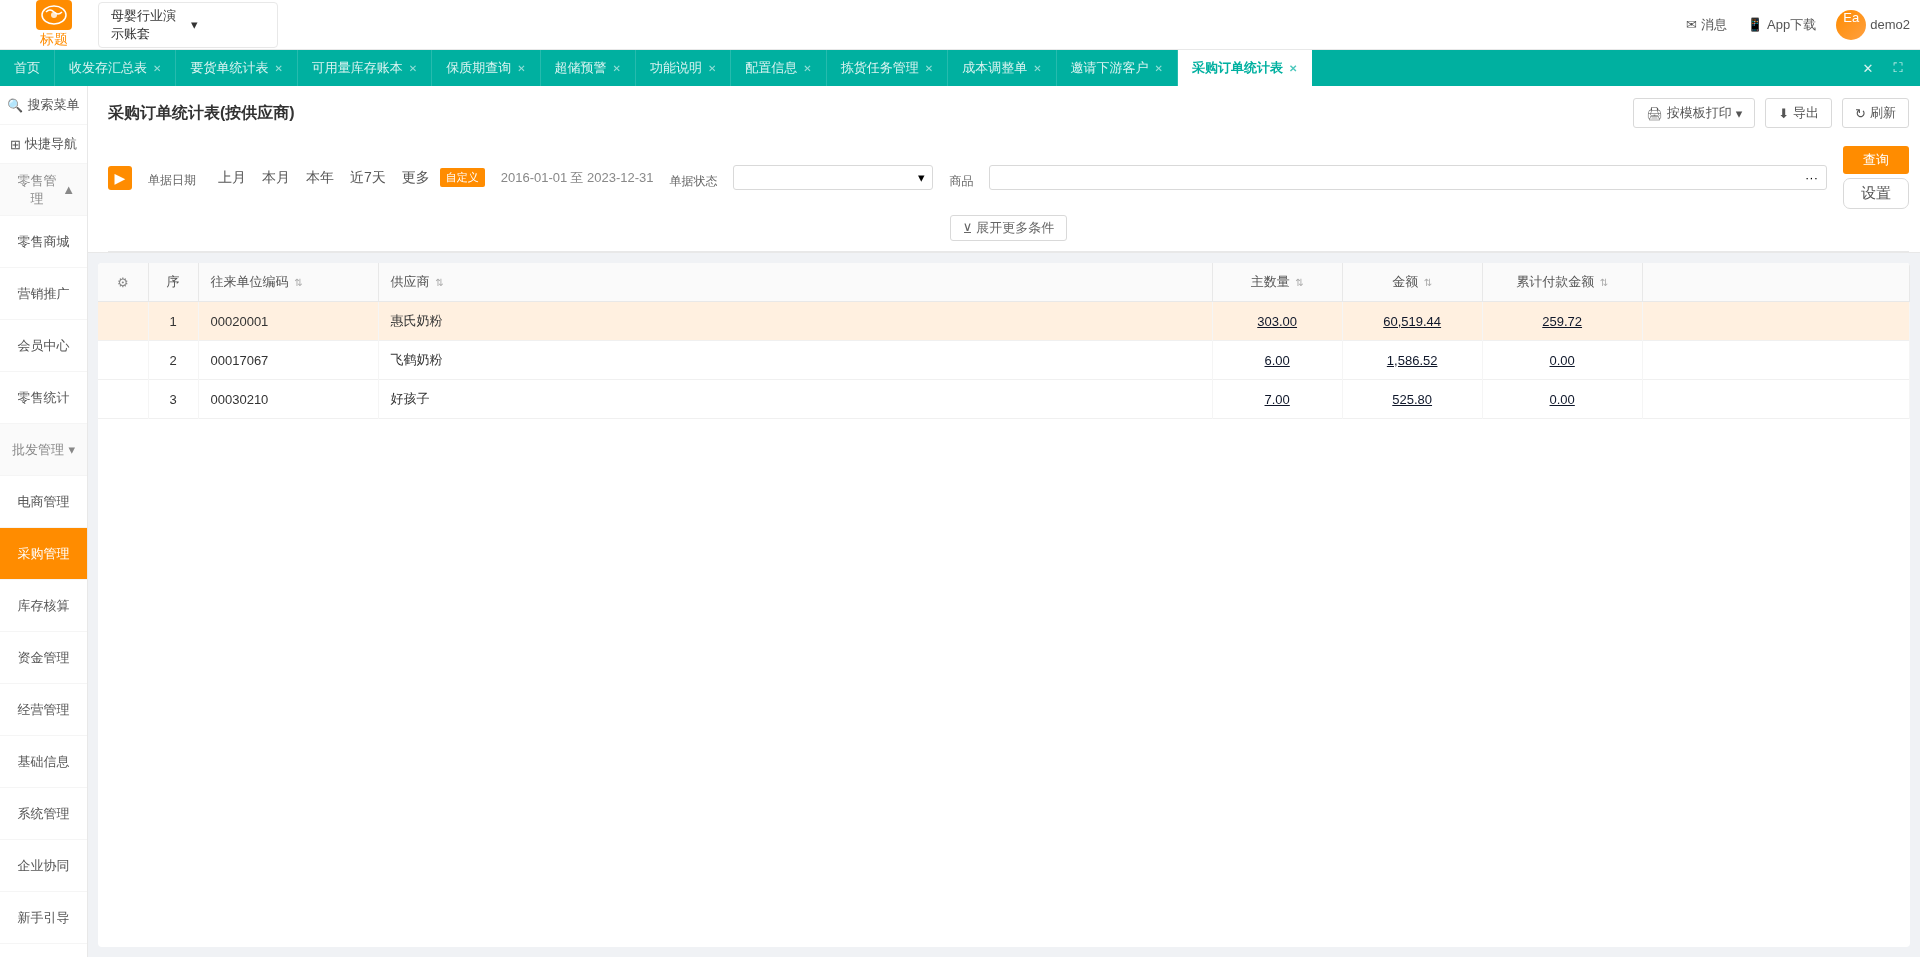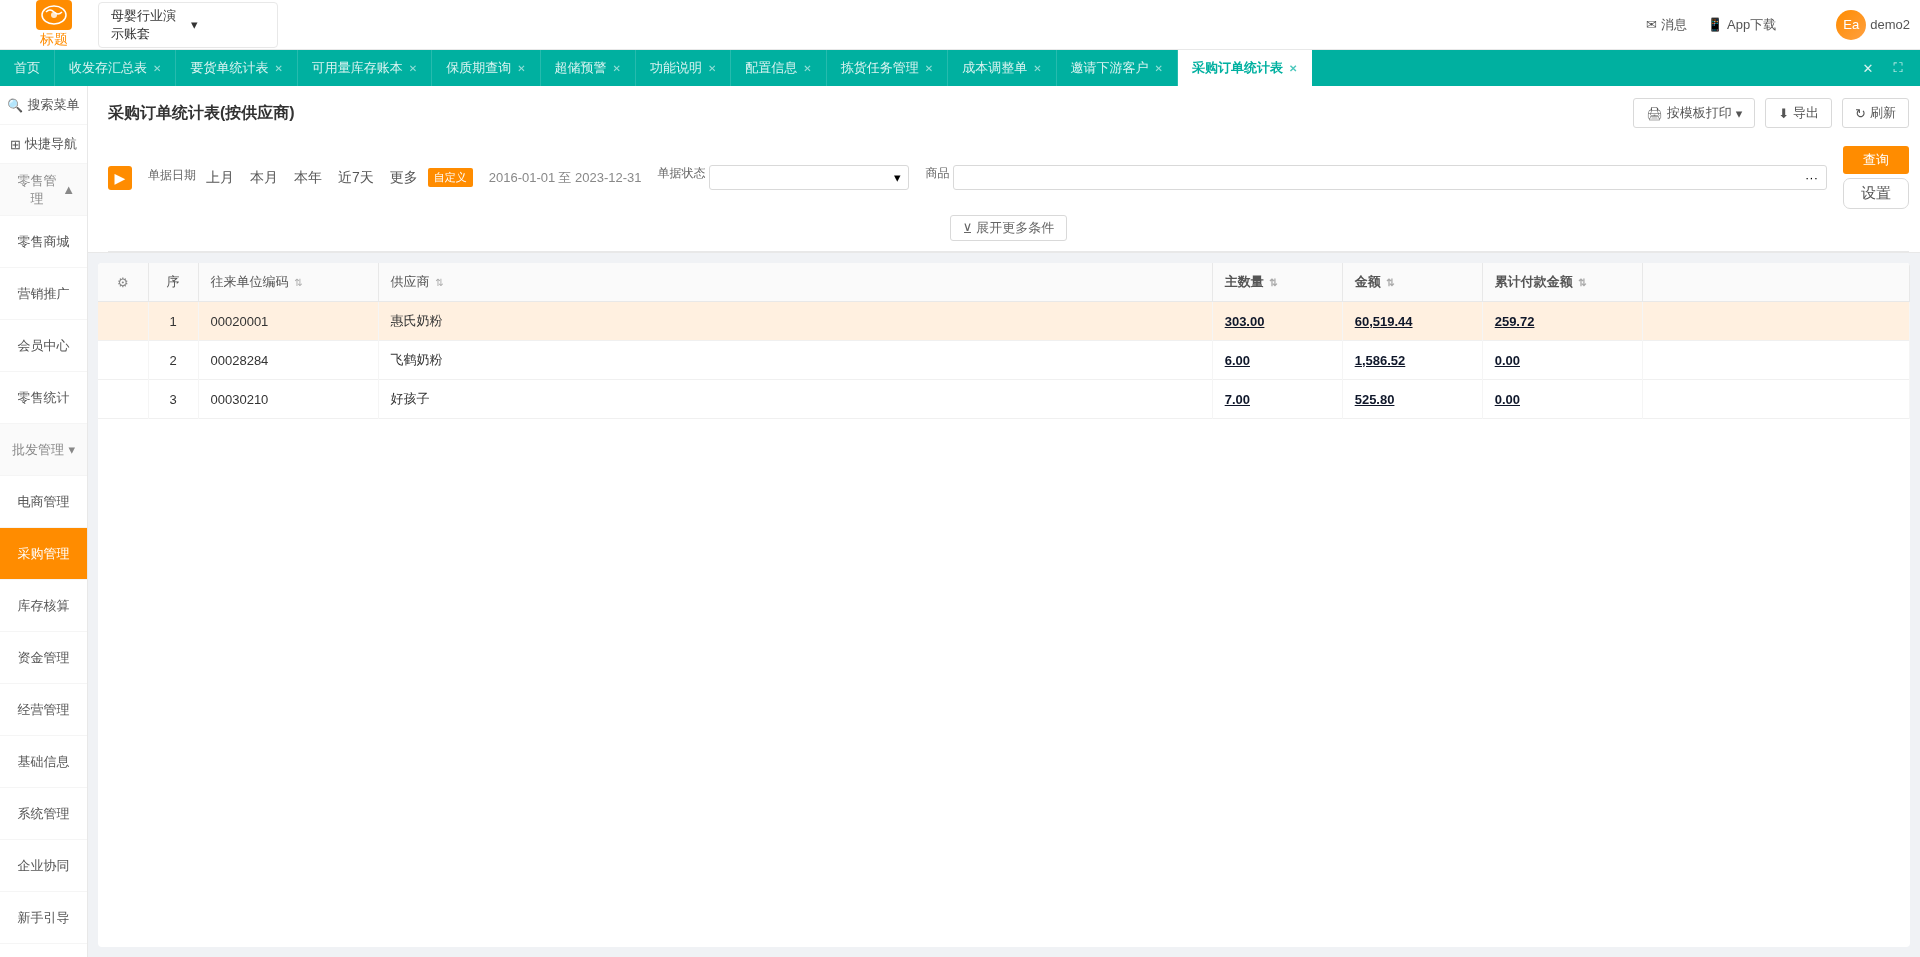--- a/index.html
+++ b/index.html
@@ -64,25 +64,23 @@
       gap: 4px;
       cursor: pointer;
       color: #555;
     }
     .avatar {
       width: 30px;
       height: 30px;
       border-radius: 50%;
       background: linear-gradient(135deg, #ff8c00, #ffa040);
       display: flex;
-      align-items: center;
       justify-content: center;
       color: #fff;
       font-size: 12px;
-      margin-left: 40px;
     }
 
     
     .nav-tabs {
       height: 36px;
       background: #00b0a0;
       display: flex;
       align-items: center;
       flex-shrink: 0;
       overflow: hidden;
@@ -289,22 +287,22 @@
       display: flex;
       align-items: center;
       justify-content: center;
       cursor: pointer;
       color: #fff;
       font-size: 14px;
       flex-shrink: 0;
     }
     .filter-group {
       display: flex;
-      align-items: flex-start;
-      gap: 4px;
+      align-items: flex-end;
+      gap: 16px;
       flex-shrink: 0;
     }
     .filter-label {
       color: #666;
       white-space: nowrap;
       font-size: 12px;
     }
     .date-shortcuts {
       display: flex;
       align-items: center;
@@ -414,21 +412,21 @@
     }
 
     
     .gear-col {
       width: 36px;
       text-align: center;
       cursor: pointer;
       color: #888;
     }
 
-    td.right, th.right { text-align: left; font-weight: bold; }
+    td.right, th.right { text-align: center; }
 
     .sort-arrow { color: #aaa; font-size: 10px; margin-left: 2px; }
     .action-row {
       display: flex;
       align-items: flex-start;
       gap: 8px;
     }
     .query-settings-col {
       display: flex;
       flex-direction: column;
@@ -701,21 +699,21 @@
             <td>00020001</td>
             <td>惠氏奶粉</td>
             <td class="right"><span class="link-text">303.00</span></td>
             <td class="right"><span class="link-text">60,519.44</span></td>
             <td class="right"><span class="link-text">259.72</span></td>
             <td></td>
           </tr>
           <tr>
             <td class="gear-col"></td>
             <td style="text-align:center;">2</td>
-            <td>00028284</td>
+            <td>00017067</td>
             <td>飞鹤奶粉</td>
             <td class="right"><span class="link-text">6.00</span></td>
             <td class="right"><span class="link-text">1,586.52</span></td>
             <td class="right"><span class="link-text">0.00</span></td>
             <td></td>
           </tr>
           <tr>
             <td class="gear-col"></td>
             <td style="text-align:center;">3</td>
             <td>00030210</td>

